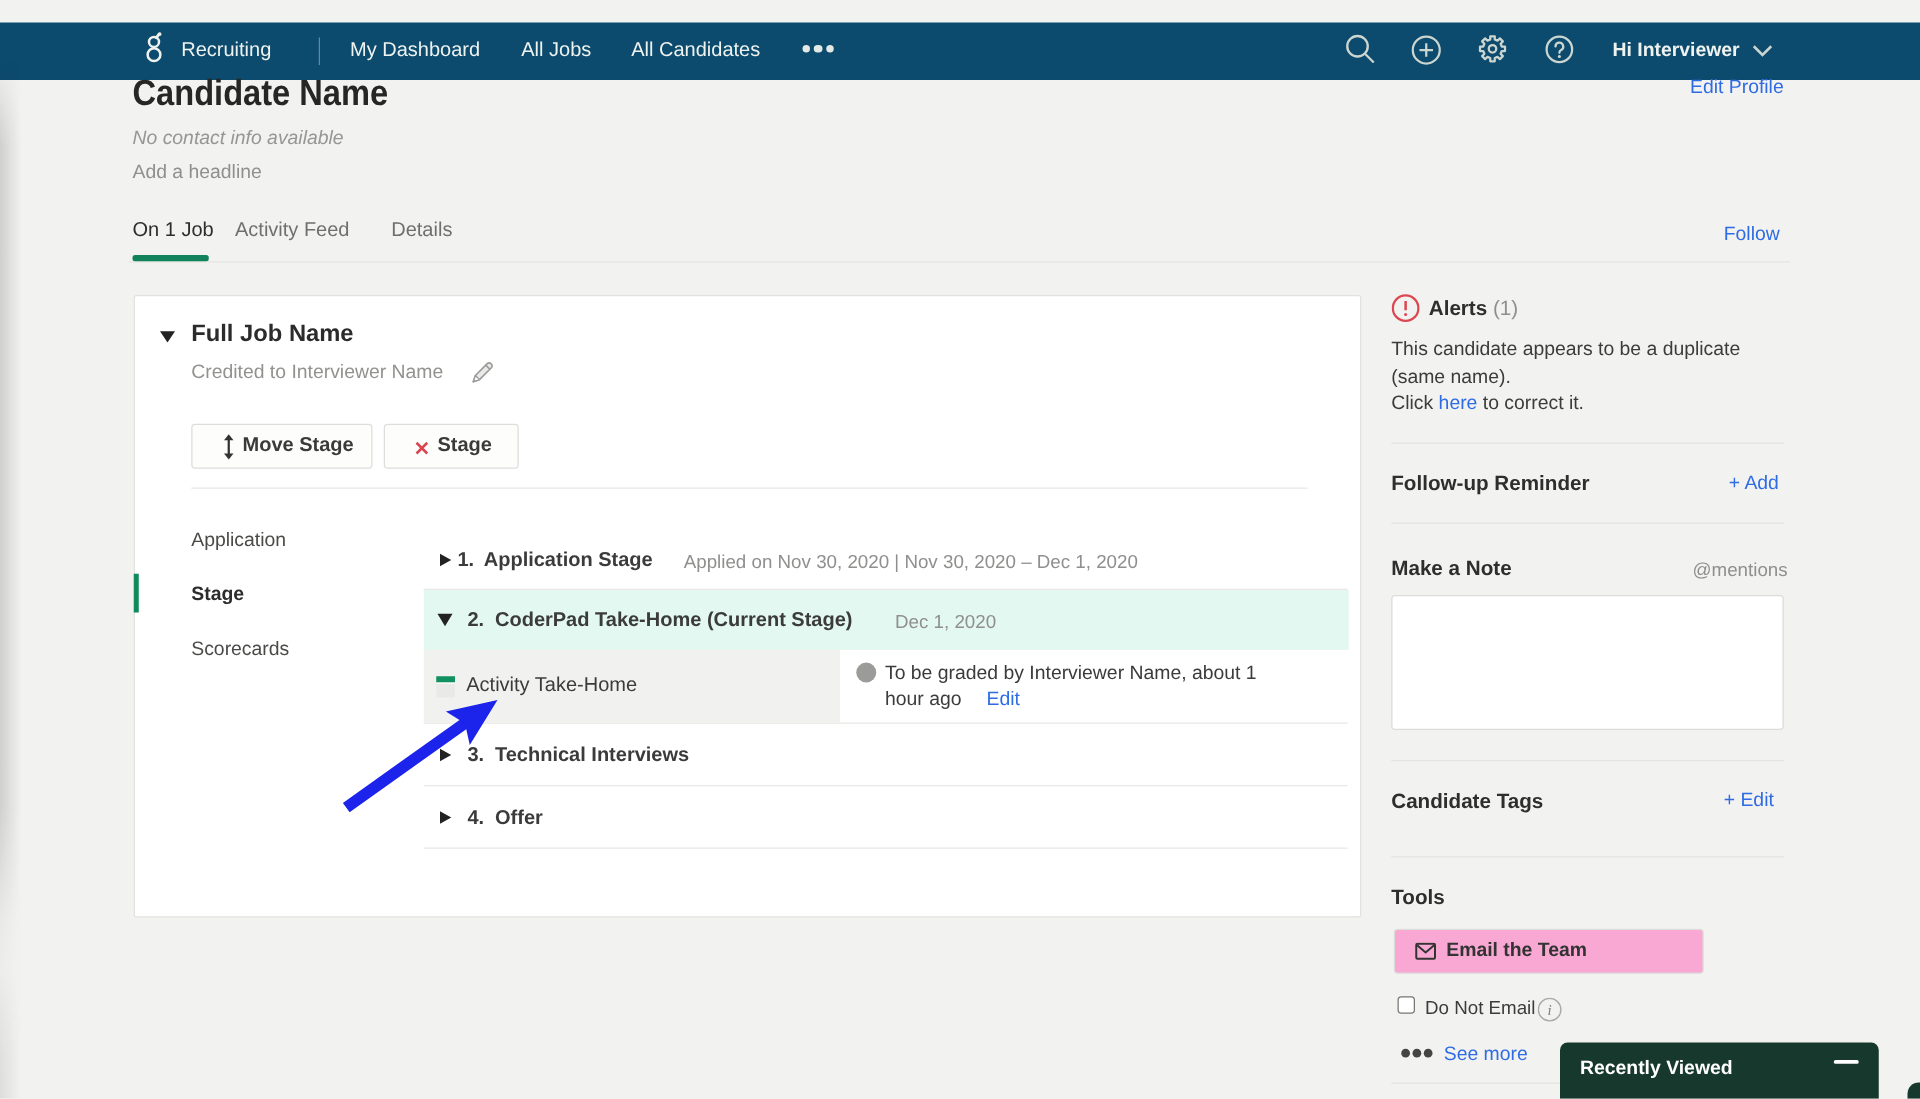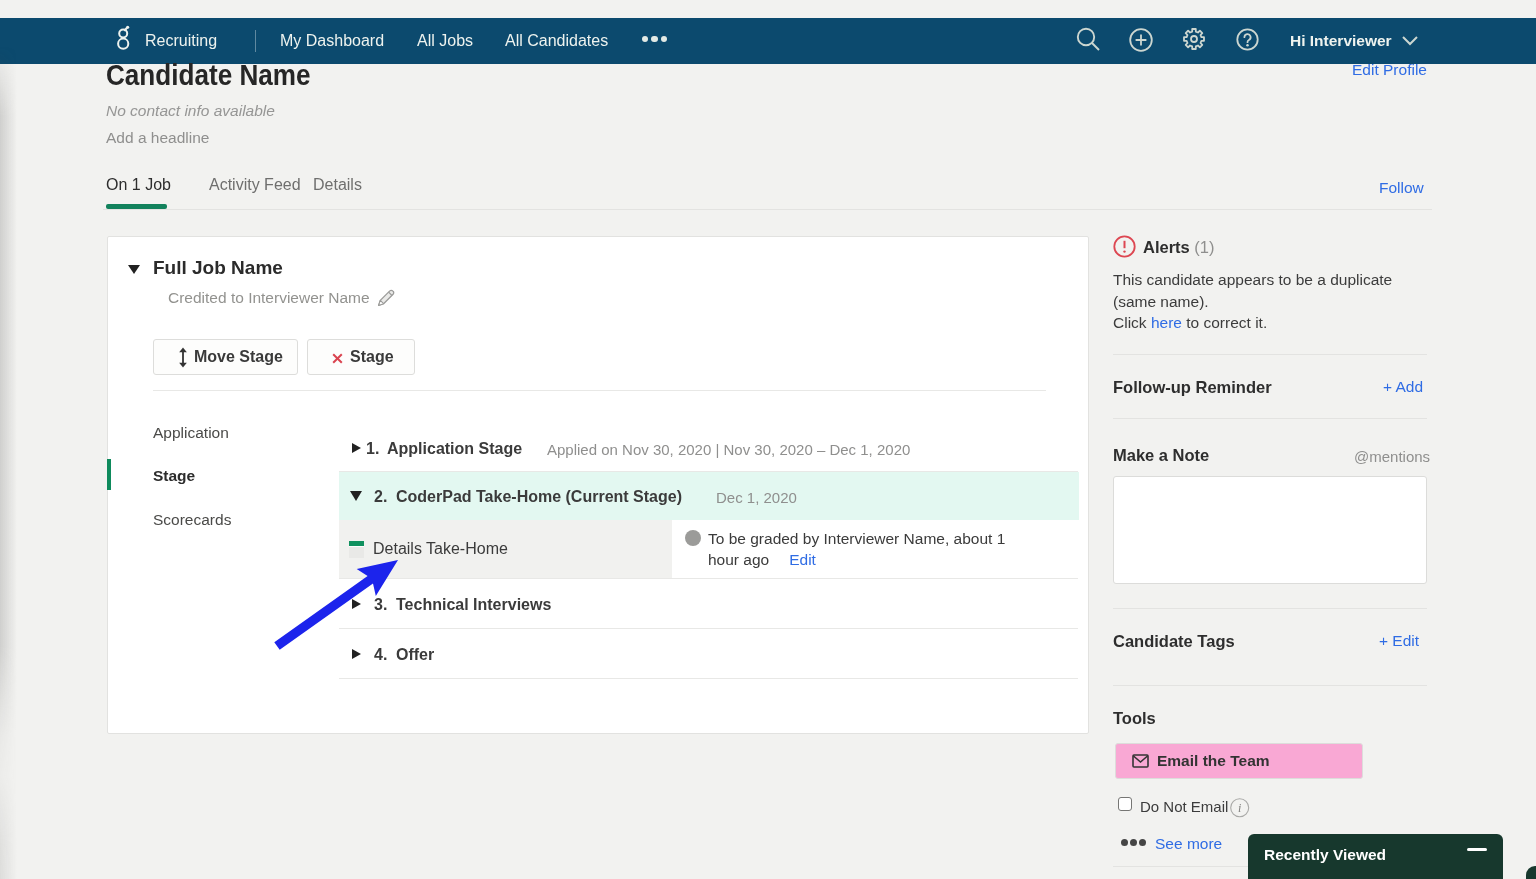--- a/index.html
+++ b/index.html
@@ -31,21 +31,21 @@
   #tabgreen { position:absolute; left:106px; top:204px; width:61px; height:5px; background:#12825c; border-radius:2px; }
   #follow { position:absolute; left:1379px; top:179px; font-size:15.5px; }
   #editprofile { position:absolute; left:1352px; top:61px; font-size:15.5px; }
 
   
   #card { position:absolute; left:107px; top:236px; width:982px; height:498px; background:#fff; border:1px solid #e2e2e0; border-radius:2px; }
   .tri-r { width:0; height:0; border-left:9px solid #222; border-top:5.5px solid transparent; border-bottom:5.5px solid transparent; display:inline-block; }
   .tri-d { width:0; height:0; border-top:9px solid #222; border-left:5.5px solid transparent; border-right:5.5px solid transparent; display:inline-block; }
 
   #jobname { position:absolute; left:45px; top:20px; font-size:19px; font-weight:bold; color:#2b2b2b; }
-  #credited { position:absolute; left:60px; top:52px; font-size:15.5px; color:#92928f; }
+  #credited { position:absolute; left:45px; top:52px; font-size:15.5px; color:#92928f; }
   .btn { position:absolute; top:102px; height:36px; background:#fdfdfc; border:1px solid #dddddb; border-radius:3px; font-size:16px; font-weight:bold; color:#3a3a3a; line-height:34px; text-align:center; }
 
   #carddiv1 { position:absolute; left:45px; top:153px; width:893px; height:1px; background:#e8e8e6; }
 
   .leftnav { position:absolute; left:45px; font-size:15.5px; color:#4a4a48; }
   #stagebar { position:absolute; left:-1px; top:222px; width:4px; height:31px; background:#0e8a5c; }
 
   .srow { position:absolute; left:231px; width:739px; }
   .rowdiv { position:absolute; left:231px; width:739px; height:1px; background:#e8e8e6; }
   .stagetitle { font-size:16px; font-weight:bold; color:#3b3b3b; }
@@ -116,21 +116,21 @@
   </svg>
 </div>
 
 <div id="lshadow"></div>
 
 <div id="cand">Candidate Name</div>
 <div id="nocontact">No contact info available</div>
 <div id="headline">Add a headline</div>
 
 <div class="tab" style="left:106px; color:#2d2d2d;">On 1 Job</div>
-<div class="tab" style="left:209px;">Activity Feed</div>
+<div class="tab" style="left:188px;">Activity Feed</div>
 <div class="tab" style="left:313px;">Details</div>
 <div id="tabline"></div>
 <div id="tabgreen"></div>
 <a id="follow" class="blue">Follow</a>
 <a id="editprofile" class="blue">Edit Profile</a>
 
 <div id="card">
   <div class="tri-d" style="position:absolute; left:20px; top:28px; border-top-width:9px; border-left-width:6px; border-right-width:6px;"></div>
   <div id="jobname">Full Job Name</div>
   <div id="credited">Credited to Interviewer Name</div>
@@ -178,21 +178,21 @@
     <span style="position:absolute; left:35px;" class="stagetitle">2.</span>
     <span style="position:absolute; left:57px;" class="stagetitle">CoderPad Take-Home (Current Stage)</span>
     <span style="position:absolute; left:353px; top:1px;margin-left:24px;" class="stagegrey">Dec 1, 2020</span>
   </div>
 
   <div id="greycell"></div>
   <div style="position:absolute; left:241px; top:304px; width:15px; height:17px; background:#e9e9e7;">
     <div style="position:absolute; left:0; top:0; width:15px; height:4.5px; background:#10915f;"></div>
     <div style="position:absolute; left:0; top:4.5px; width:15px; height:1.5px; background:#fdfdfd;"></div>
   </div>
-  <div style="position:absolute; left:265px; top:303px; font-size:16px; color:#3b3b3b;">Details Take-Home</div>
+  <div style="position:absolute; left:265px; top:303px; font-size:16px; color:#3b3b3b;">Activity Take-Home</div>
   <div style="position:absolute; left:577px; top:293px; width:16px; height:16px; border-radius:50%; background:#9b9b99;"></div>
   <div style="position:absolute; left:600px; top:291px; width:330px; font-size:15.5px; color:#3b3b3b; line-height:21px;">To be graded by Interviewer Name, about 1<br>hour ago<a class="blue" style="margin-left:20px;">Edit</a></div>
   <div class="rowdiv" style="top:341px;"></div>
 
   <div class="srow" style="top:359px;">
     <div class="tri-r" style="position:absolute; left:13px; top:3px;"></div>
     <span style="position:absolute; left:35px;" class="stagetitle">3.</span>
     <span style="position:absolute; left:57px;" class="stagetitle">Technical Interviews</span>
   </div>
   <div class="rowdiv" style="top:391px;"></div>

